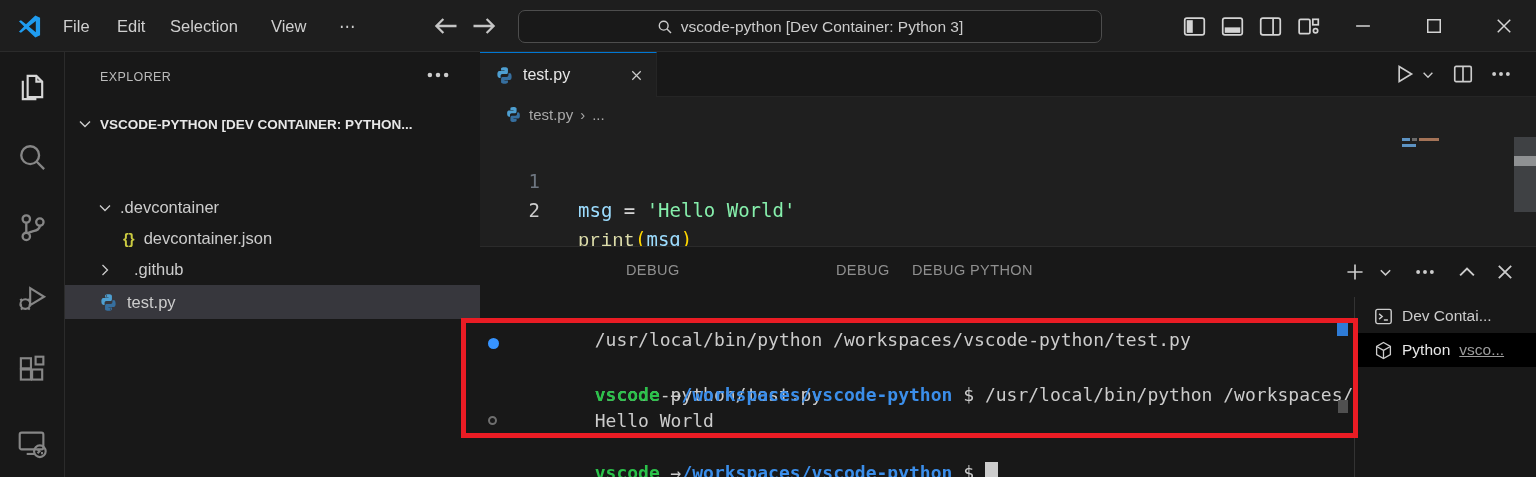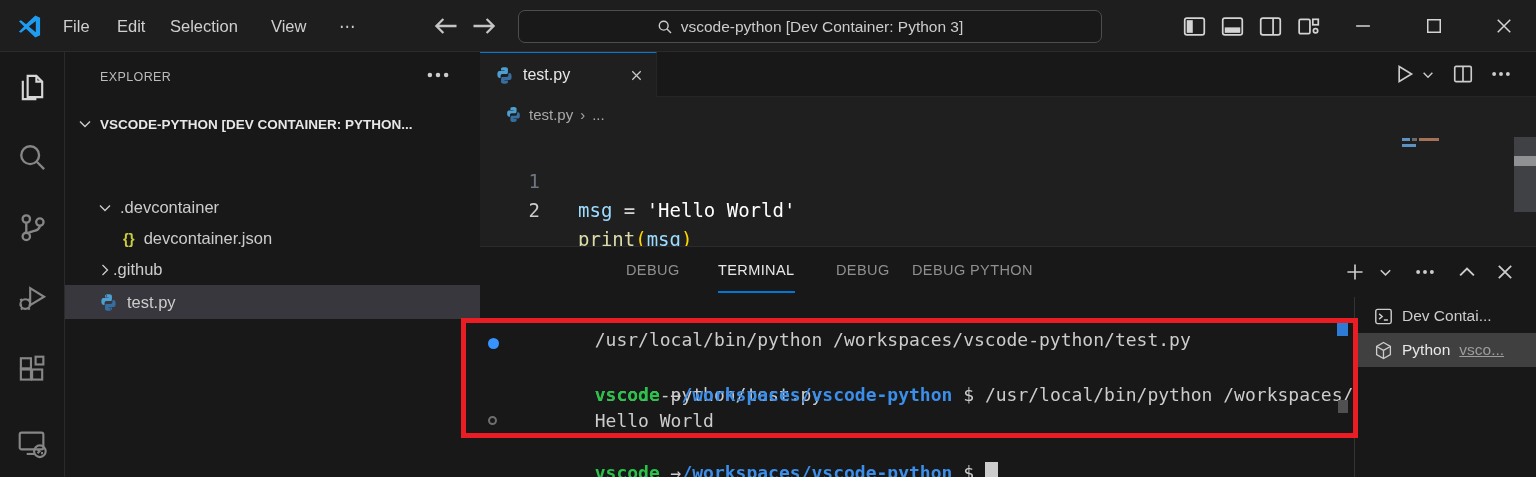--- a/index.html
+++ b/index.html
@@ -51,22 +51,22 @@
   .ed-action { position:absolute; color:#cccccc; }
   #breadcrumbs { left:480px; top:97px; width:1056px; height:34px; background:#1f1f1f;
                  display:flex; align-items:center; padding-left:25px; gap:7px;
                  color:#a9a9a9; font-size:15px; }
   #code-area { left:480px; top:131px; width:1056px; height:115px; background:#1f1f1f; }
   .code-line { position:absolute; left:0; width:1056px; height:29px; line-height:29px;
                font-family:"DejaVu Sans Mono", monospace; font-size:19px; white-space:pre; }
   .lnum { position:absolute; left:0; width:60px; text-align:right; color:#6e7681; }
   .lnum.cur { color:#cccccc; }
   .ctext { position:absolute; left:98px; color:#d4d4d4; }
-  .tok-var { color:#9cdcfe; } .tok-op { color:#d4d4d4; } .tok-str { color:#ffffff; }
-  .tok-fn { color:#dcdcaa; } .tok-br { color:#ffd700; }
+  .tok-var { color:#9cdcfe; } .tok-op { color:#d4d4d4; } .tok-str { color:#86efac; }
+  .tok-fn { color:#dcdcaa;font-family:Liberation Mono, monospace; } .tok-br { color:#ffd700; }
   #minimap { left:1400px; top:137px; width:90px; height:14px; }
   .mm-row { position:absolute; height:2.5px; display:flex; gap:2px; }
   .mm-b { background:#5d93c3; } .mm-g { background:#6b6b6b; } .mm-o { background:#a47357; }
   #ed-scrollbar { left:1514px; top:137px; width:22px; height:75px; background:#3f4144; }
   #ed-scroll-thumb { position:absolute; left:0; top:19px; width:22px; height:10px; background:#8f9193; }
 
   
   #panel { left:480px; top:246px; width:1056px; height:231px; background:#181818;
            border-top:1px solid #2b2b2b; }
   .ptab { position:absolute; top:0; height:46px; line-height:46px; font-size:14.5px;
@@ -85,21 +85,21 @@
   .t-path { color:#3b8eea; font-weight:bold; }
   .t-cursor { display:inline-block; width:13px; height:21px; background:#cccccc;
               vertical-align:-4px; }
   #term-ruler-mark { left:857px; top:76px; width:11px; height:13px; background:#2e7bd6; }
   #term-scroll-thumb { left:858px; top:153px; width:10px; height:13px; background:#505050; }
   #panel-sash { left:874px; top:50px; width:1px; height:181px; background:#333333; }
 
   #terminal-list { position:absolute; left:876px; top:50px; width:180px; height:181px; }
   .tl-row { position:absolute; left:0; width:180px; height:34px; display:flex;
             align-items:center; padding-left:18px; gap:9px; color:#cccccc; font-size:15.5px; }
-  .tl-row.selected { background:#404040; color:#e7e7e7;text-align:right; }
+  .tl-row.selected { background:#000000; color:#e7e7e7;text-align:right; }
   .tl-ico { width:19px; height:19px; flex:0 0 19px; color:#cccccc; }
   .tl-detail { color:#9d9d9d;text-decoration:underline; }
 
   
   #annotation-rect { left:461px; top:318px; width:897px; height:120px;
                      border:5px solid #ea1c24; z-index:60; pointer-events:none; }
 
   svg { display:block; width:100%; height:100%; }
 </style>
 </head>
@@ -262,21 +262,21 @@
       <span class="json-ico">{}</span>
       <span>devcontainer.json</span>
     </div>
 
     <div class="tree-row" style="top:202px;height:31px;padding-left:32px">
       <span class="tw-chev">
         <svg viewBox="0 0 16 16" fill="none" stroke="currentColor" stroke-width="1.3">
             <path d="M5.5 3 10.5 8 5.5 13"></path>
           </svg>
       </span>
-      <span style="margin-left:0">.github</span>
+      <span style="margin-left:21px">.github</span>
     </div>
 
     <div class="tree-row selected" style="top:233px;height:34px;padding-left:34px">
       <span class="file-ico">
         <svg viewBox="0 0 16 16">
             <path fill="#4e9fd1" d="M7.9 1c-3 0-2.8 1.3-2.8 1.3v1.5h2.9v.4H3.9S2 3.9 2 7s1.7 3 1.7 3h1V8.5s-.1-1.7 1.7-1.7h2.9s1.6.1 1.6-1.6V2.6S11.2 1 7.9 1zM6.3 1.9a.55.55 0 1 1 0 1.1.55.55 0 0 1 0-1.1z"></path>
             <path fill="#366f9f" d="M8.1 15c3 0 2.8-1.3 2.8-1.3v-1.5H8v-.4h4.1S14 12.1 14 9s-1.7-3-1.7-3h-1v1.5s.1 1.7-1.7 1.7H6.7s-1.6-.1-1.6 1.6v2.6S4.8 15 8.1 15zm1.6-.9a.55.55 0 1 1 0-1.1.55.55 0 0 1 0 1.1z"></path>
           </svg>
       </span>
       <span>test.py</span>
@@ -355,21 +355,20 @@
     <div class="mm-row" style="top:7px;left:2px">
       <span class="mm-b" style="width:14px"></span>
     </div>
   </div>
   <div id="ed-scrollbar" class="abs">
     <div id="ed-scroll-thumb"></div>
   </div>
 
   <div id="panel" class="abs">
     <span class="ptab" style="left:146px">DEBUG</span>
-    <span class="ptab active" style="left:238px">TERMINAL</span>
     <span class="ptab" style="left:356px">DEBUG</span>
     <span class="ptab" style="left:432px">DEBUG PYTHON</span>
 
     <div class="panel-action" style="left:864px">
       <svg viewBox="0 0 16 16" fill="none" stroke="currentColor" stroke-width="1.2">
           <path d="M8 2.5v11M2.5 8h11"></path>
         </svg>
     </div>
     <div class="panel-action" style="left:898px;top:18px;width:15px;height:15px">
       <svg viewBox="0 0 16 16" fill="none" stroke="currentColor" stroke-width="1.6">

